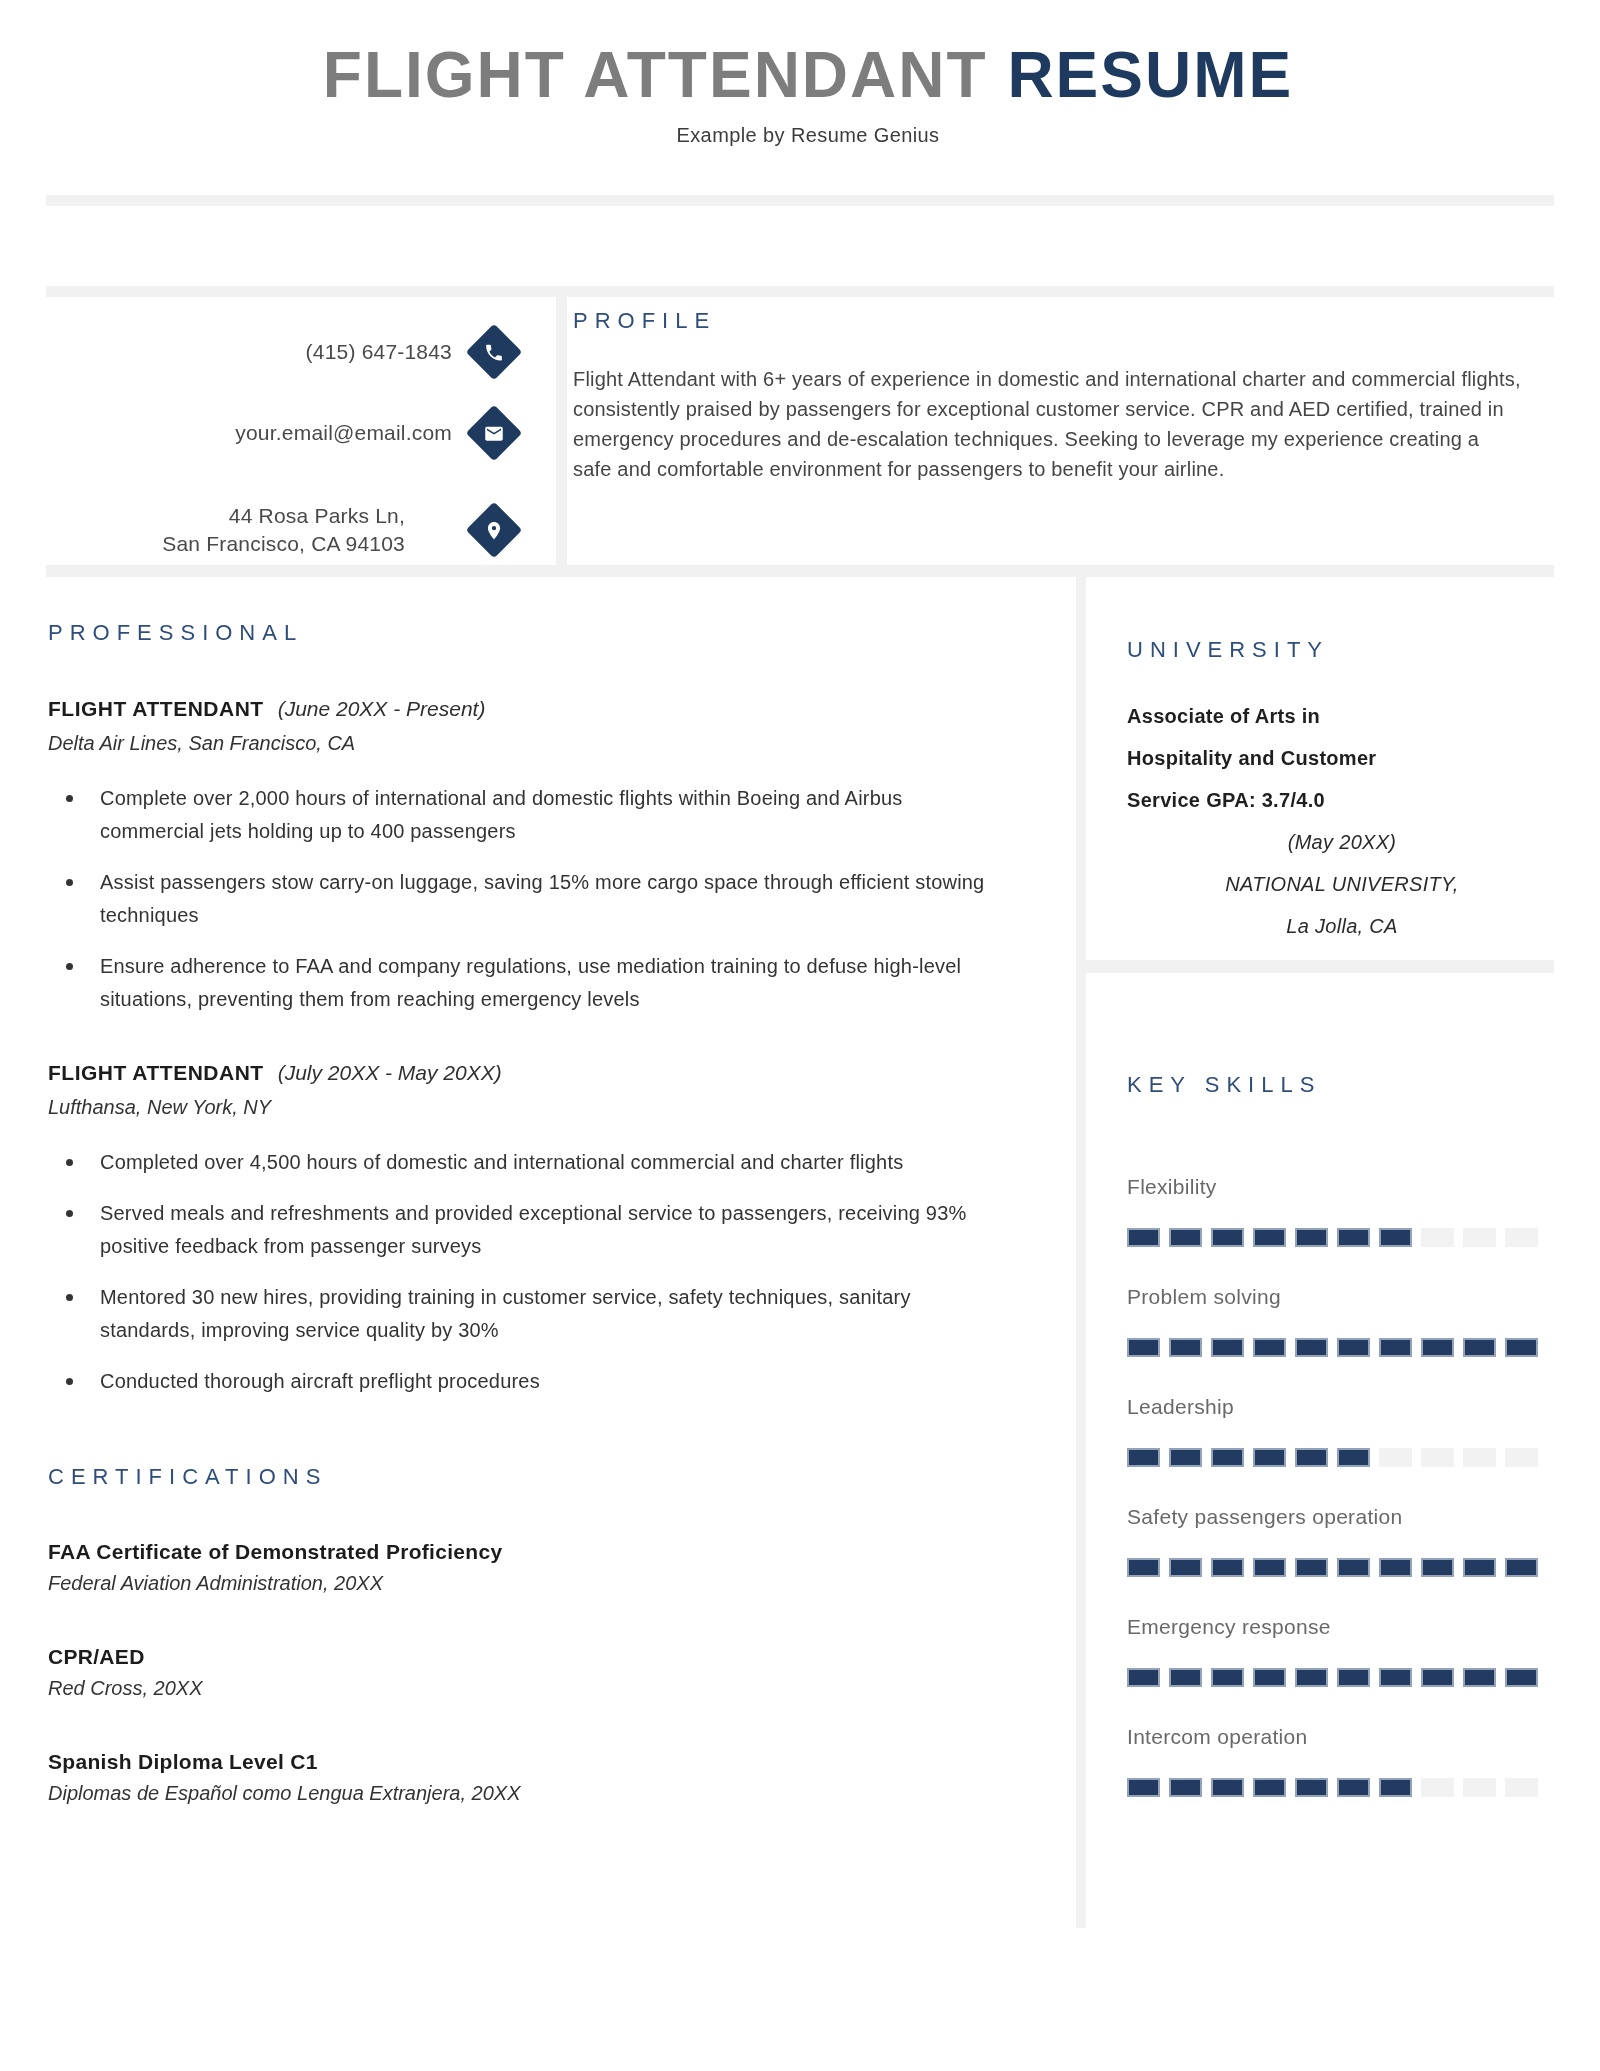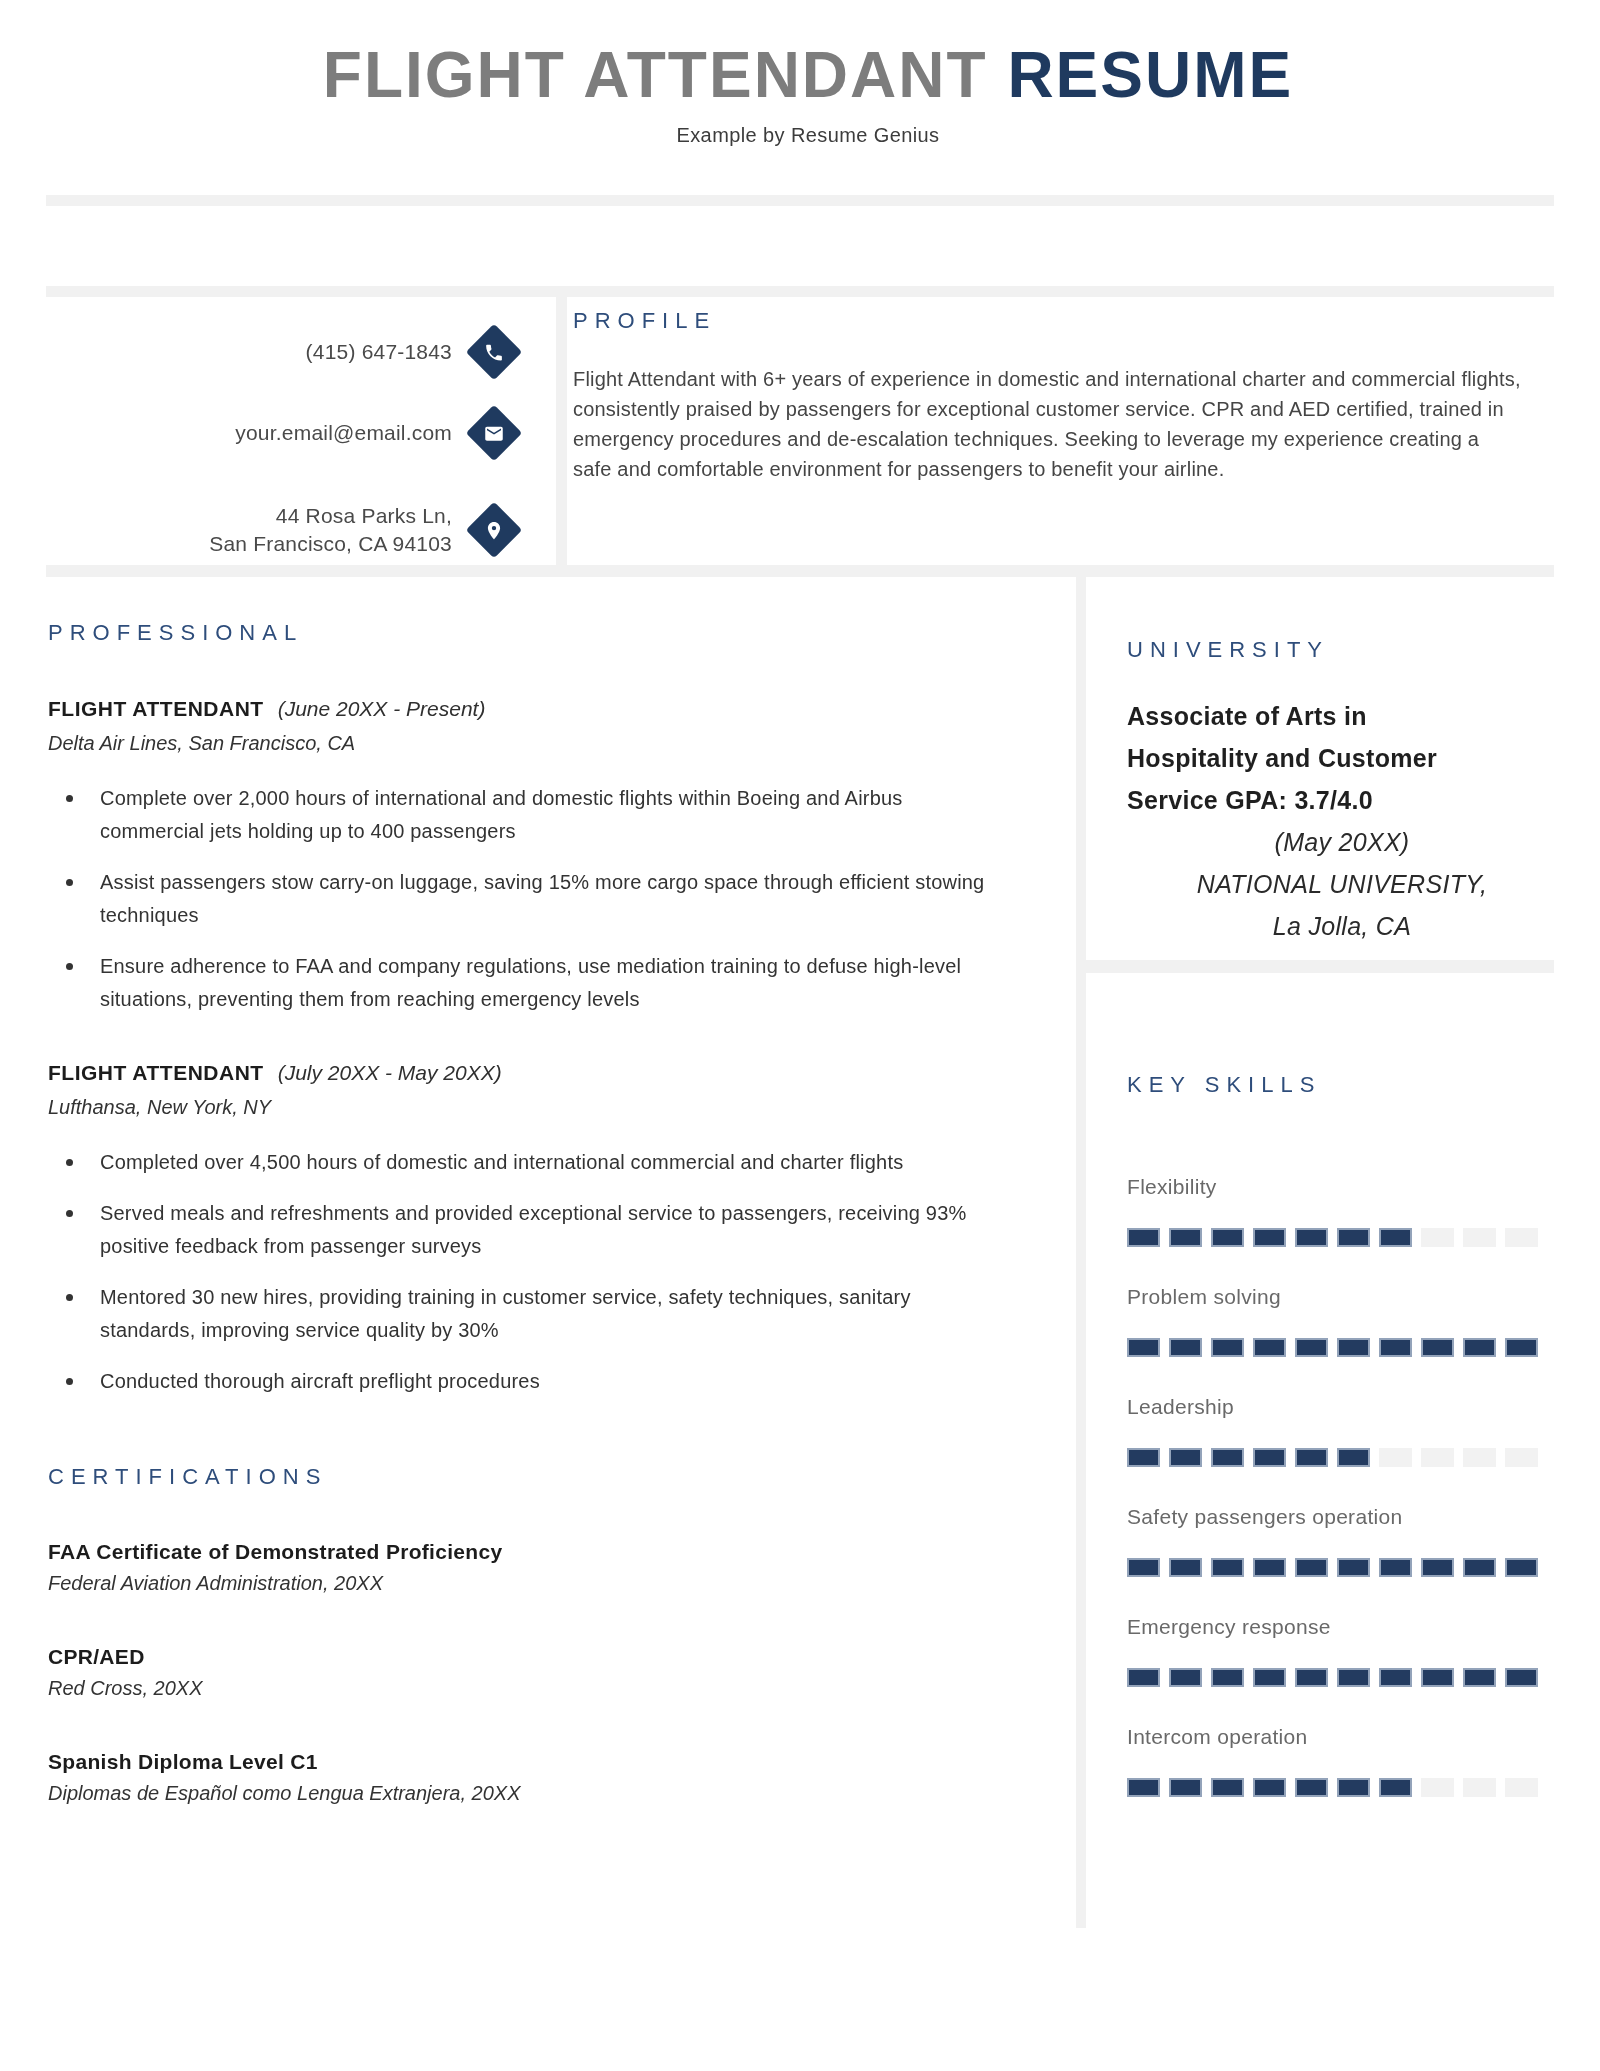--- a/index.html
+++ b/index.html
@@ -26,21 +26,21 @@
   .bar-b{left:46px;top:286px;width:1508px;height:11px;}
   .bar-c{left:46px;top:565px;width:1508px;height:12px;}
   .bar-f{left:1086px;top:960px;width:468px;height:13px;}
   .vline{position:absolute;background:var(--bar-gray);}
   .v-contact{left:556px;top:297px;width:11px;height:268px;}
   .v-sidebar{left:1076px;top:577px;width:10px;height:1351px;}
   
   .contact{position:absolute;left:46px;top:324px;width:476px;}
   .contact-row{display:flex;align-items:center;justify-content:flex-end;height:56px;}
   .contact-row.gap-sm{margin-top:25px;}
-  .contact-row.gap-lg{margin-top:41px;}
+  .contact-row.gap-lg{margin-top:41px;gap:47px;}
   .contact-text{flex:1;text-align:right;margin-right:14px;font-size:21px;color:#4a4a4a;line-height:28px;letter-spacing:.2px;}
   .diamond-wrap{width:56px;height:56px;display:flex;align-items:center;justify-content:center;flex:0 0 56px;}
   .diamond{width:40px;height:40px;background:var(--accent-navy);border-radius:4px;transform:rotate(45deg);display:flex;align-items:center;justify-content:center;}
   .diamond svg{width:21px;height:21px;transform:rotate(-45deg);}
   
   .profile{position:absolute;left:573px;top:308px;width:948px;}
   .sec-heading{font-size:22px;font-weight:normal;color:var(--heading-navy);letter-spacing:7px;line-height:26px;}
   .profile .sec-heading{margin-bottom:30px;}
   .profile-text{font-size:20px;line-height:30px;color:#454545;letter-spacing:.2px;}
   
@@ -55,21 +55,21 @@
   .job-bullets li{display:flex;margin-bottom:18px;}
   .bullet-dot{width:7px;height:7px;border-radius:50%;background:#333333;margin:13px 0 0 18px;flex:0 0 7px;}
   .bullet-text{margin-left:27px;width:905px;font-size:20px;line-height:33px;color:#333333;letter-spacing:.2px;}
   .certs .sec-heading{margin-top:66px;margin-bottom:48px;}
   .cert-item{margin-bottom:46px;}
   .cert-name{font-size:21px;font-weight:bold;color:var(--text-dark);line-height:27px;margin-bottom:5px;letter-spacing:.3px;}
   .cert-detail{font-size:20px;font-style:italic;color:#333333;line-height:27px;}
   
   .edu{position:absolute;left:1127px;top:637px;width:430px;}
   .edu .sec-heading{margin-bottom:32px;}
-  .edu-line{font-size:25px;line-height:42px;color:#1f1f1f;letter-spacing:.3px;}
+  .edu-line{font-size:20px;line-height:42px;color:#1f1f1f;letter-spacing:.3px;}
   .edu-line.bold{font-weight:bold;}
   .edu-line.italic{font-style:italic;color:#2a2a2a;text-align:center;}
   .skills{position:absolute;left:1127px;top:1072px;width:430px;}
   .skills .sec-heading{margin-bottom:76px;}
   .skill-item{margin-bottom:37px;}
   .skill-label{font-size:21px;color:var(--text-muted);line-height:26px;margin-bottom:28px;letter-spacing:.3px;}
   .skill-bar{display:flex;gap:9px;}
   .seg{width:33px;height:19px;background:var(--skill-empty);border:2px solid var(--skill-empty);}
   .seg.filled{background:var(--skill-fill);border-color:var(--skill-border);}
 </style>

